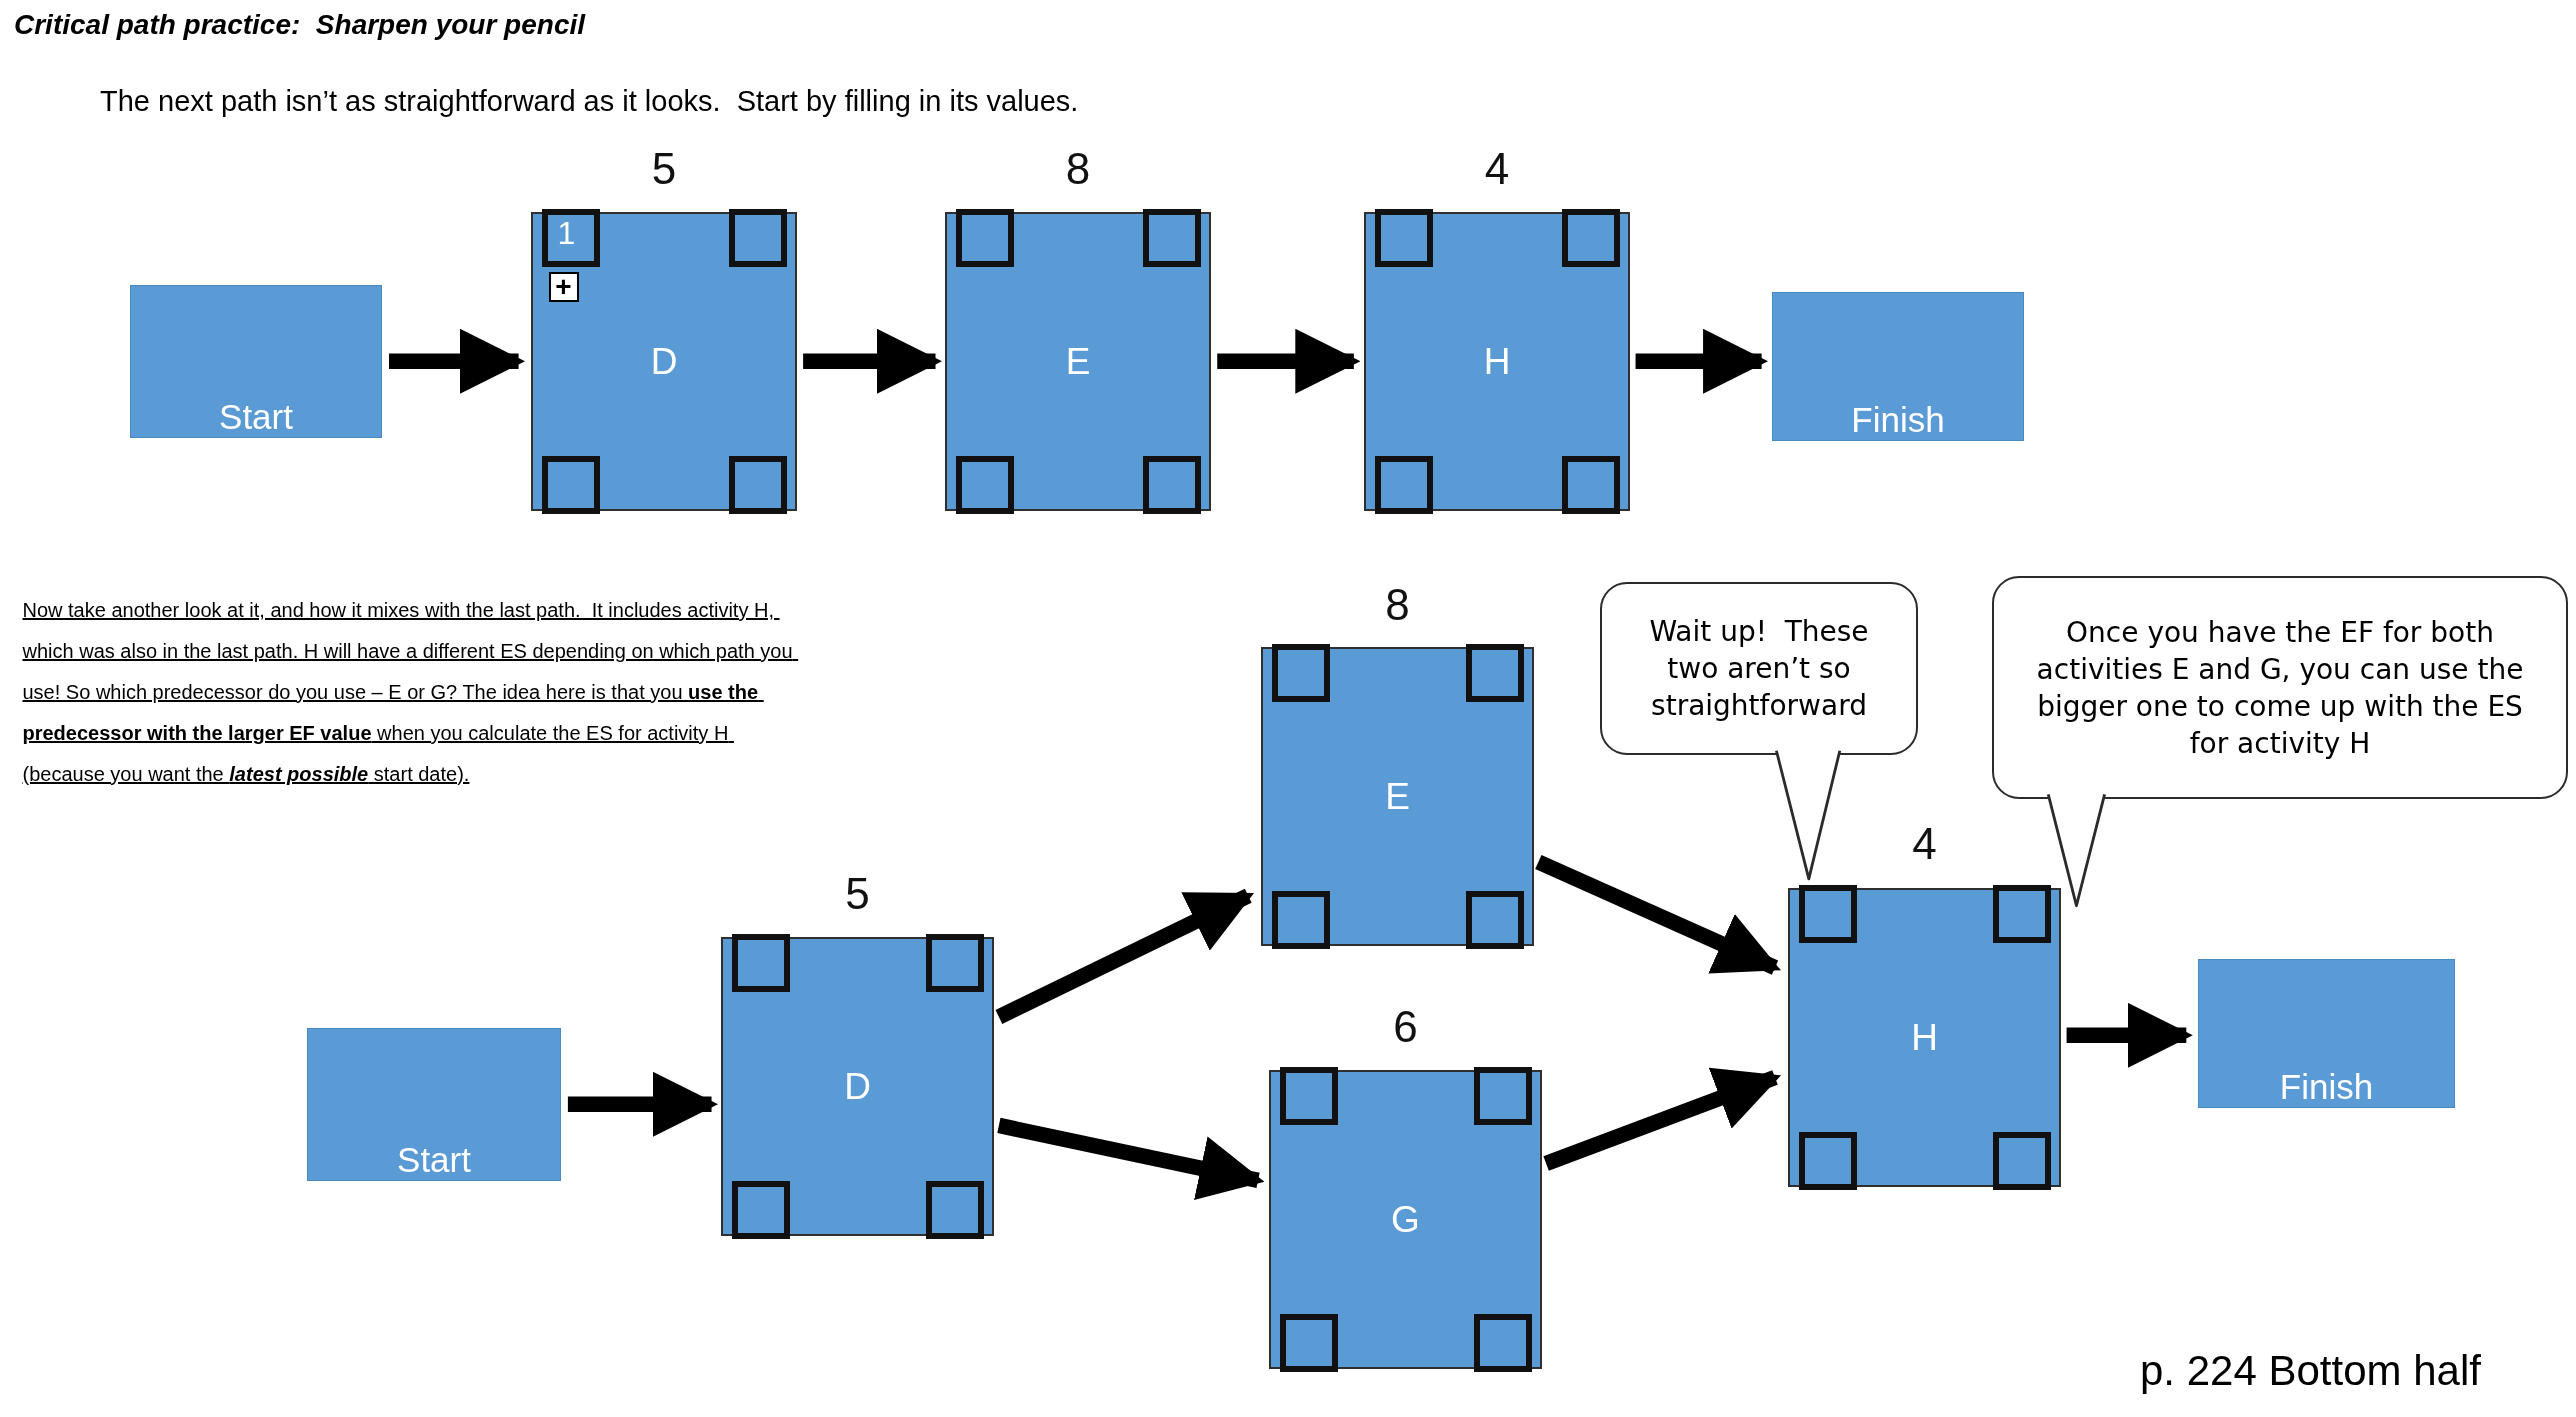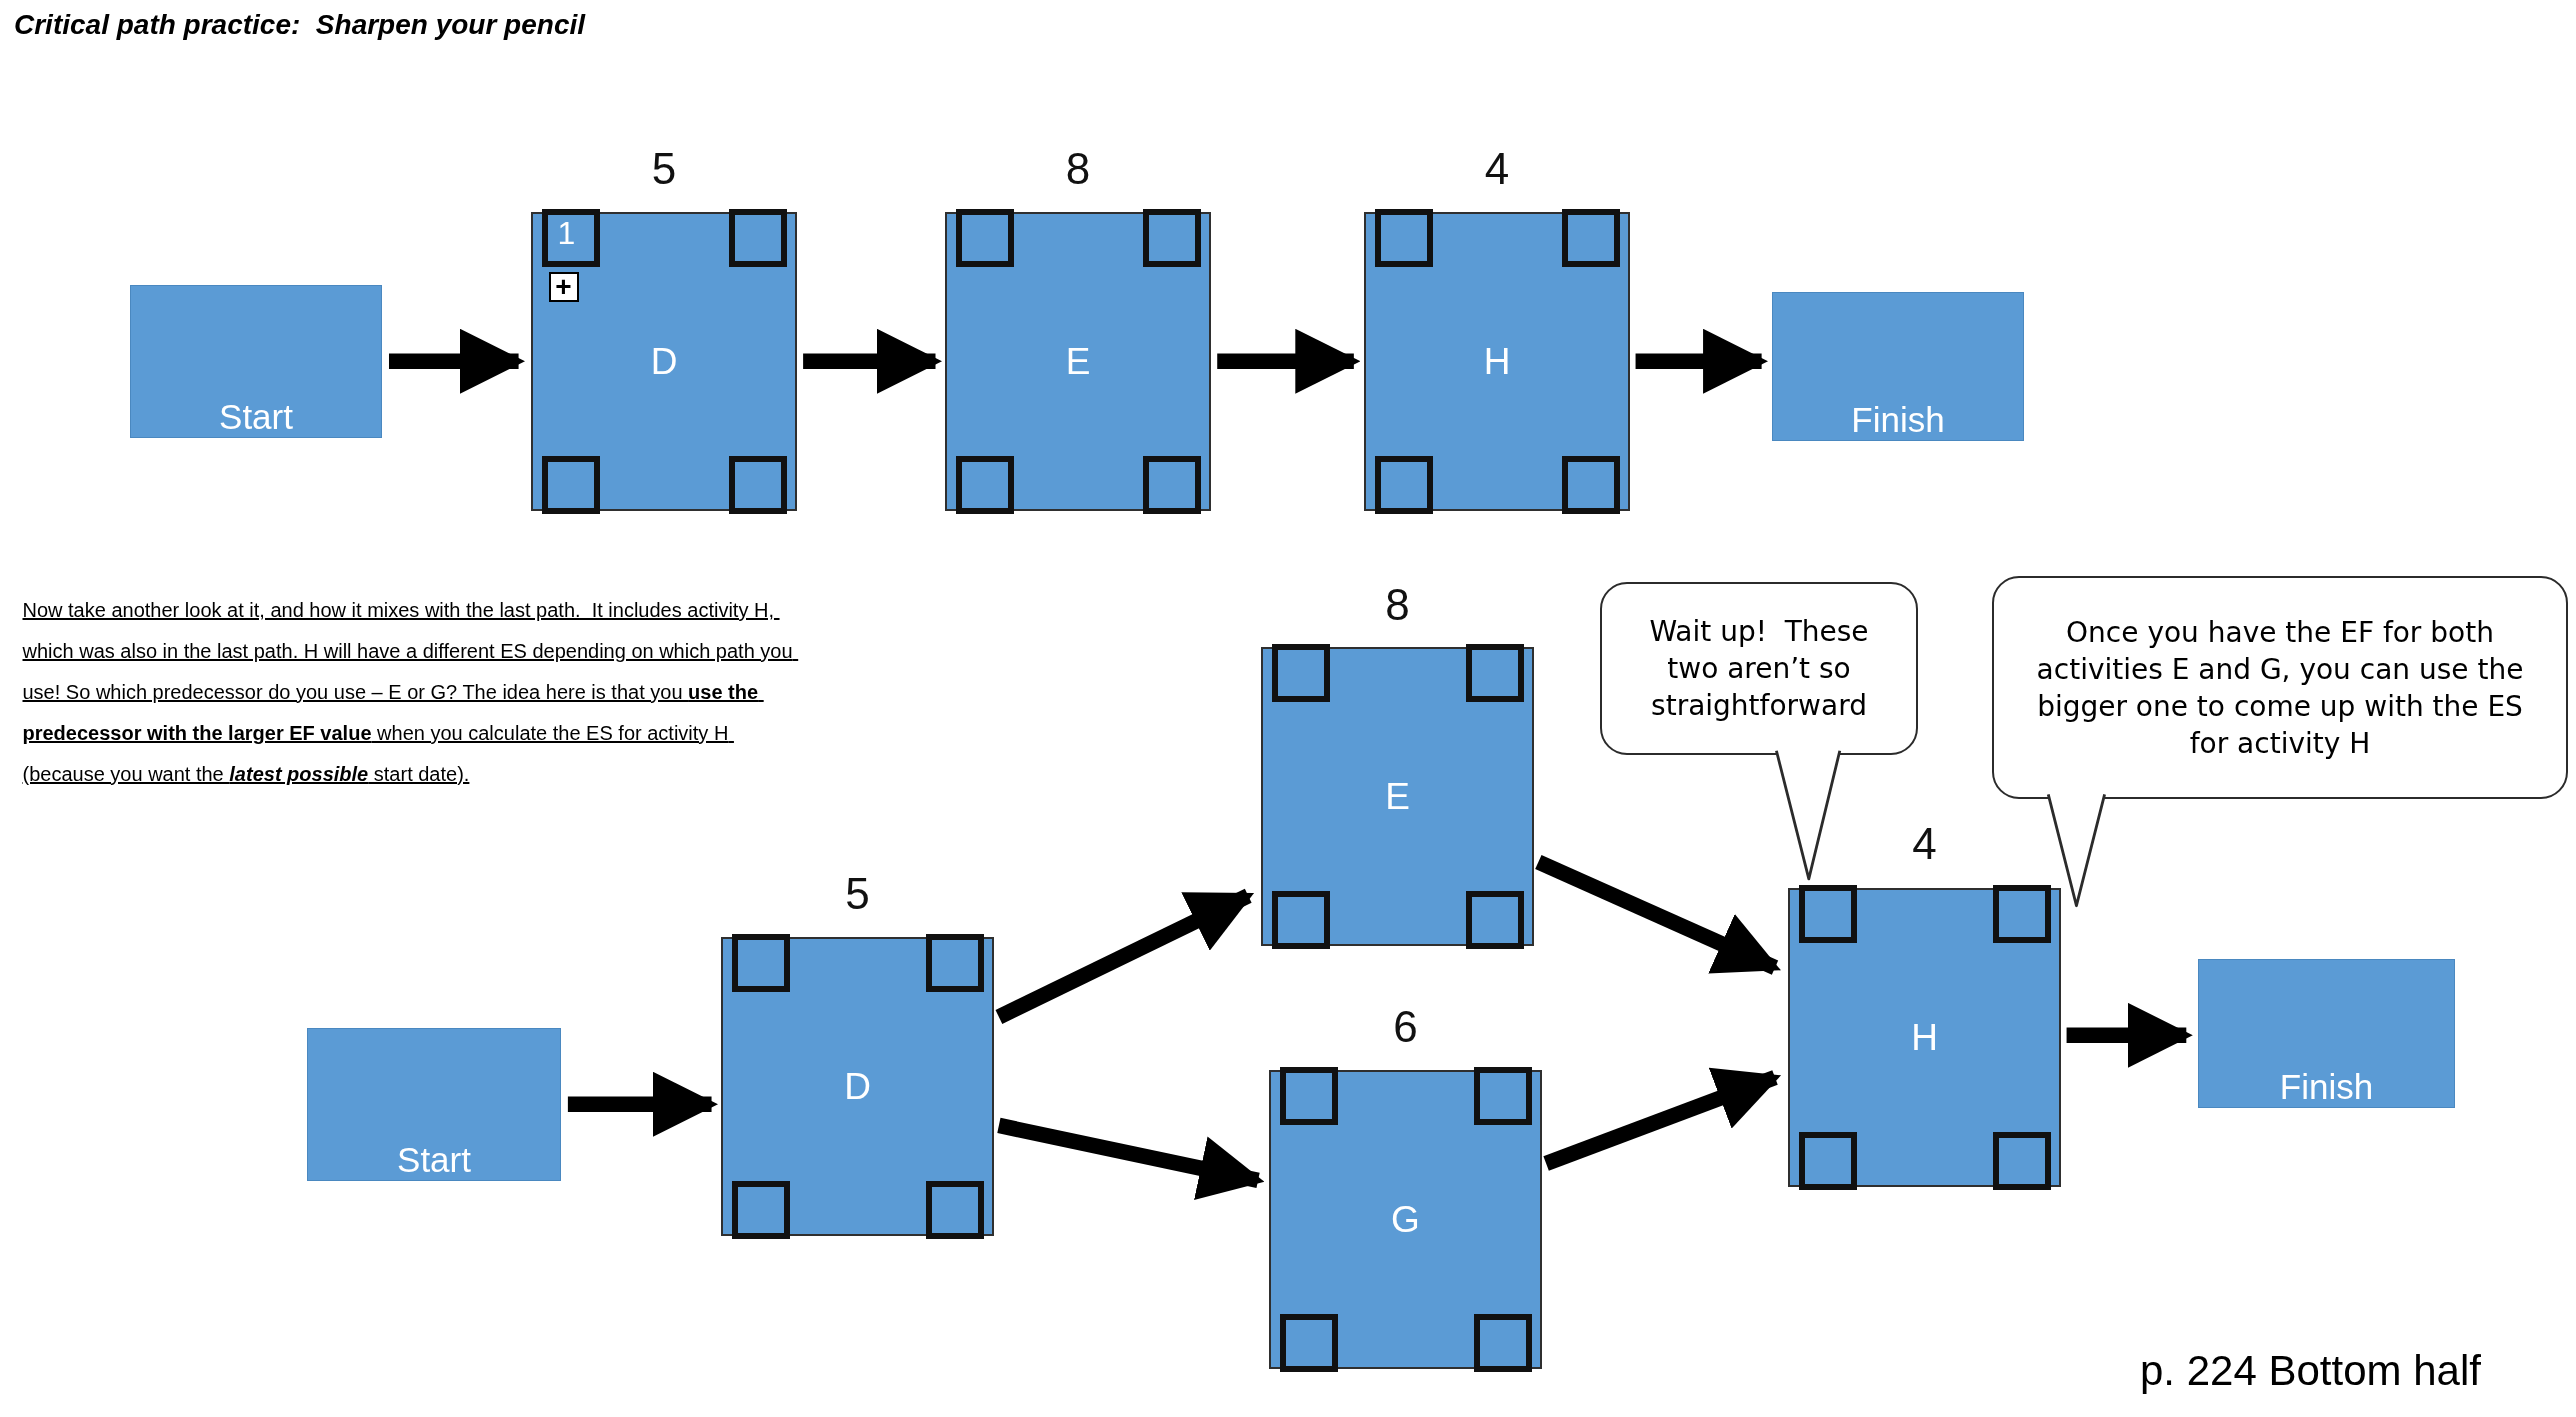--- a/index.html
+++ b/index.html
@@ -39,20 +39,21 @@
   .overlay { position:absolute; left:0; top:0; z-index:6; pointer-events:none; }
 
   .pageref { position:absolute; left:2140px; top:1347px; font-size:42px; color:#000; }
 </style>
 </head>
 <body>
 
 <div class="canvas">
 
   <div class="title">Critical path practice:  Sharpen your pencil</div>
+  <div class="instruction">The next path isn’t as straightforward as it looks.  Start by filling in its values.</div>
 
   <div class="duration" style="left:531px; top:144px; width:266px;">5</div>
   <div class="duration" style="left:945px; top:144px; width:266px;">8</div>
   <div class="duration" style="left:1364px; top:144px; width:266px;">4</div>
 
   <div class="endcap" style="left:130px; top:285px; width:252px; height:153px;">
     <span>Start</span>
   </div>
 
   <div class="node" style="left:531px; top:212px; width:266px; height:299px;">

